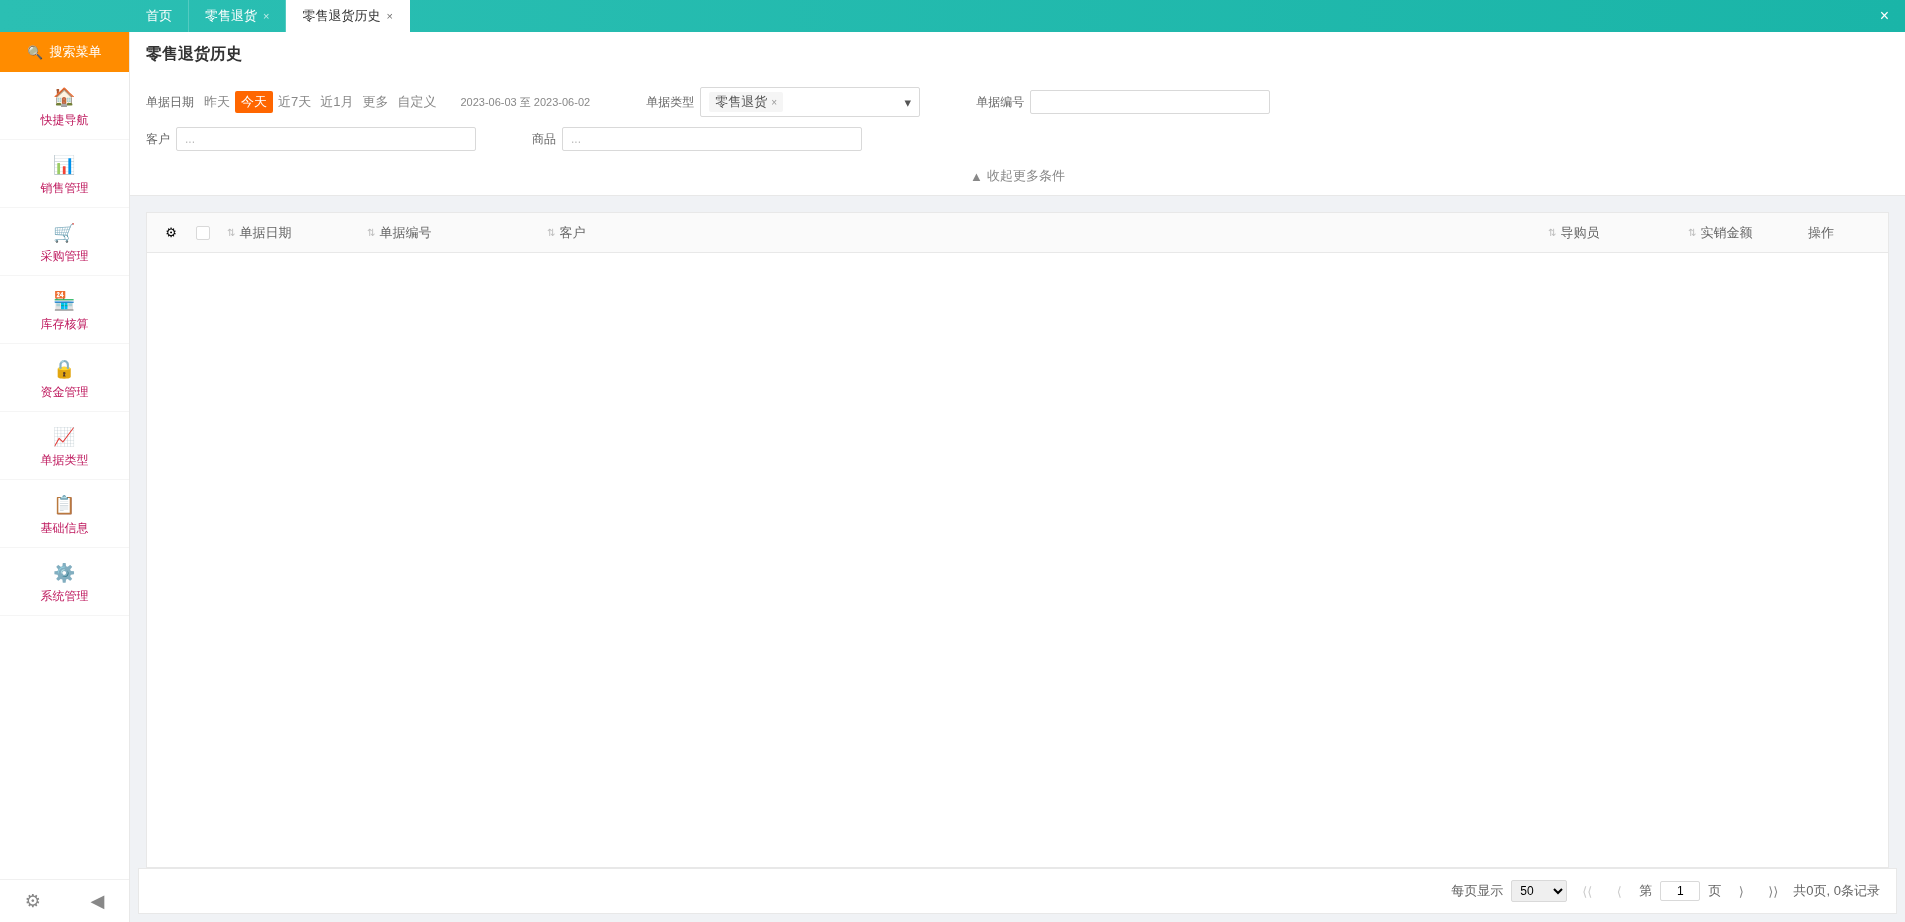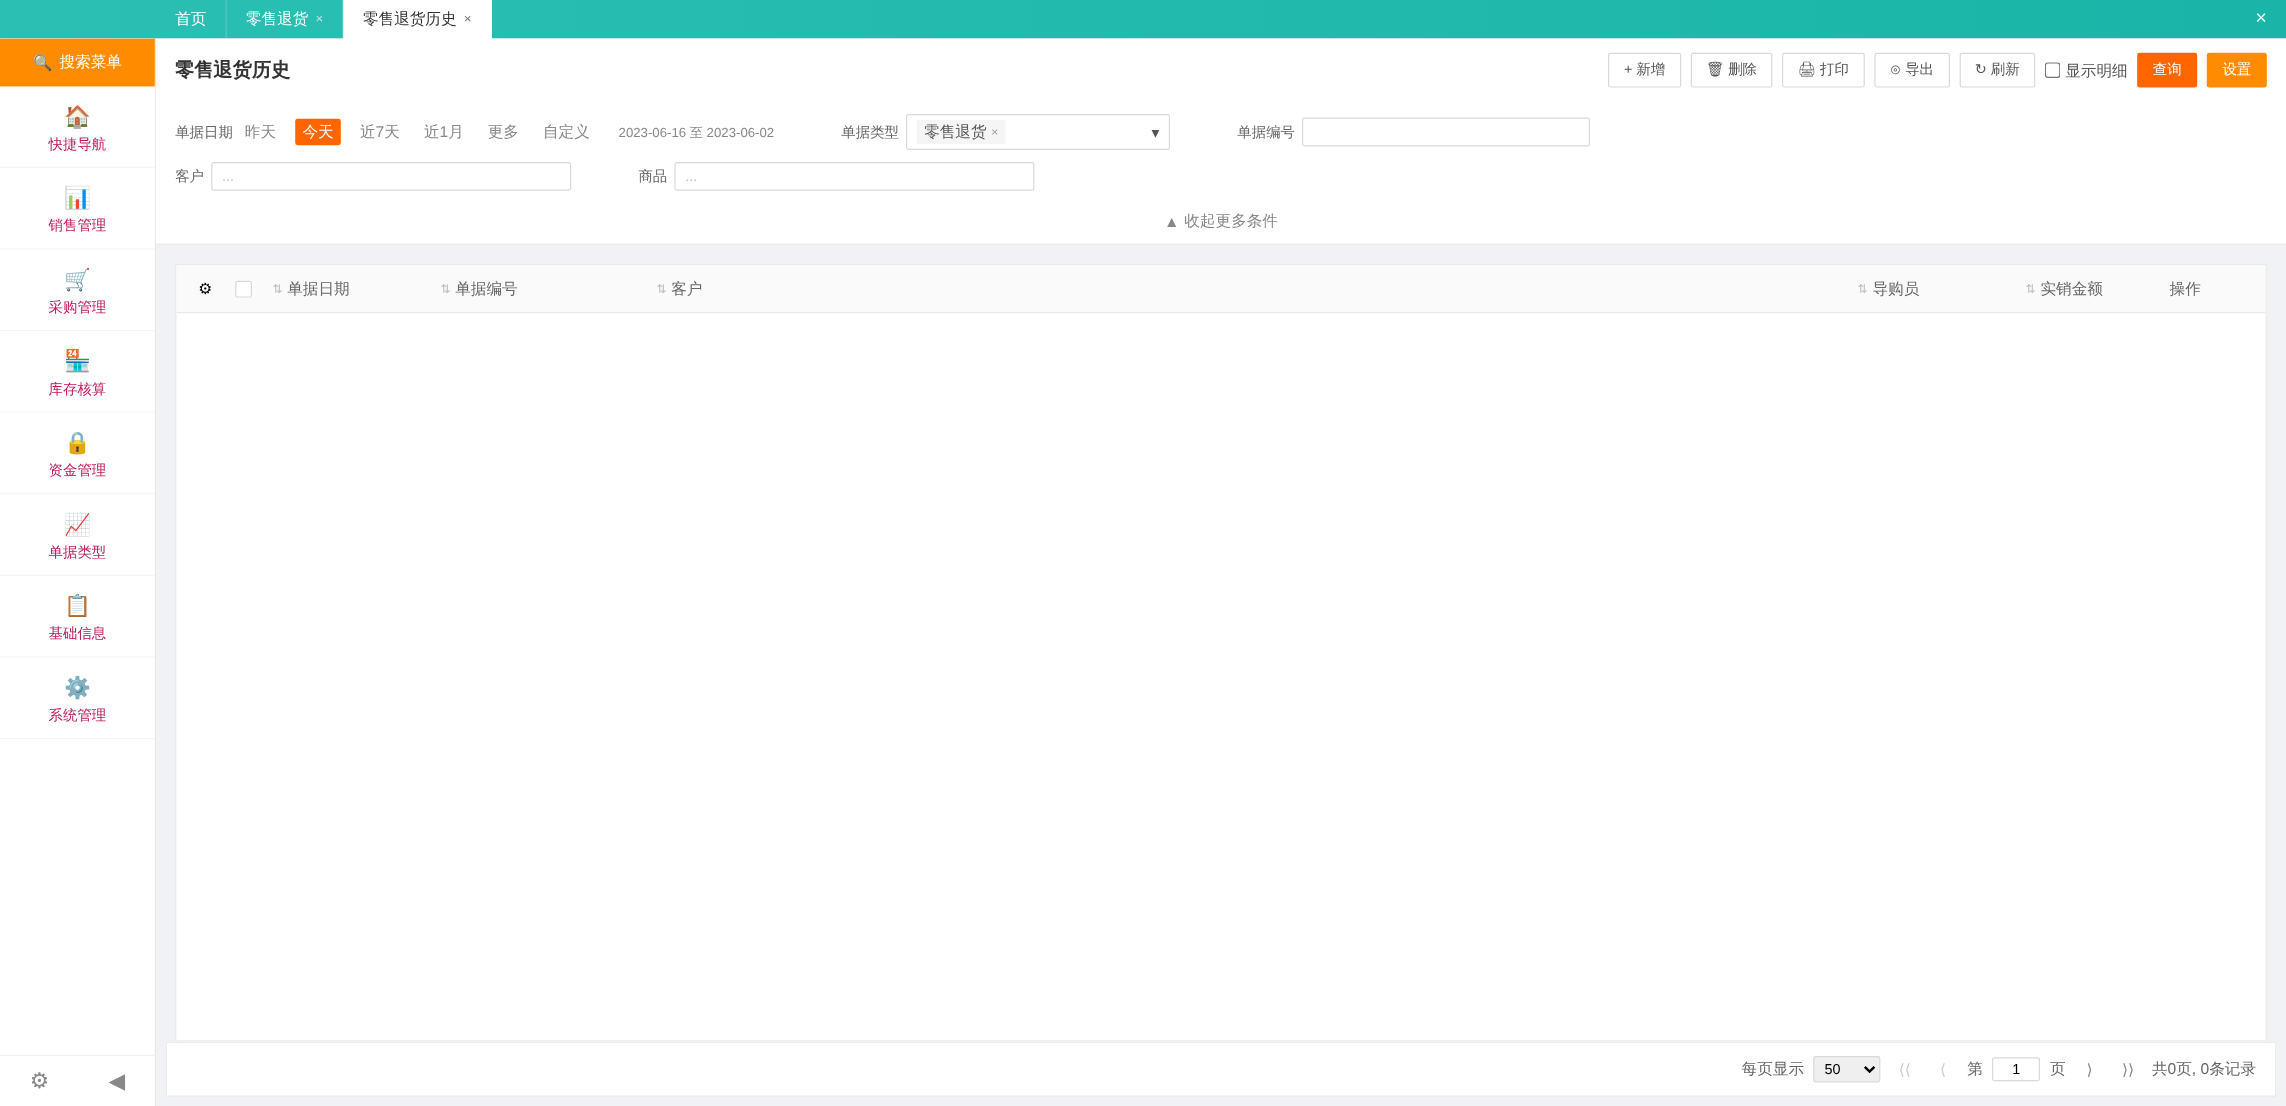--- a/index.html
+++ b/index.html
@@ -168,21 +168,21 @@
       gap: 6px;
     }
     .filter-label {
       color: #666;
       font-size: 12px;
       white-space: nowrap;
     }
     .filter-date-group {
       display: flex;
       align-items: center;
-      gap: 12px;
+      gap: 1px;
       font-size: 12px;
     }
     .date-option {
       color: #888;
       cursor: pointer;
       padding: 2px 4px;
     }
     .date-option.active {
       background: #ff6600;
       color: #fff;
@@ -429,50 +429,37 @@
       <span class="sidebar-bottom-icon">⚙</span>
       <span class="sidebar-bottom-icon">◀</span>
     </div>
   </div>
 
   <div class="content">
 
     <div class="page-header">
       <div class="page-title-row">
         <span class="page-title">零售退货历史</span>
-        <div class="toolbar">
-          <button class="btn">+ 新增</button>
-          <button class="btn">🗑 删除</button>
-          <button class="btn">🖨 打印</button>
-          <button class="btn">⊙ 导出</button>
-          <button class="btn">↻ 刷新</button>
-          <label class="show-detail-label">
-            <input type="checkbox" style="">
-            <span>显示明细</span>
-          </label>
-          <button class="btn btn-primary">查询</button>
-          <button class="btn btn-setting">设置</button>
-        </div>
       </div>
 
       <div class="filter-area">
         <div class="filter-row">
 
           <div class="filter-item">
             <span class="filter-label">单据日期</span>
             <div class="filter-date-group">
               <span class="date-option">昨天</span>
               <span class="date-option active">今天</span>
               <span class="date-option">近7天</span>
               <span class="date-option">近1月</span>
               <span class="date-option">更多</span>
               <span class="date-option">自定义</span>
             </div>
           </div>
-          <span class="date-range">2023-06-16 至 2023-06-02</span>
+          <span class="date-range">2023-06-03 至 2023-06-02</span>
 
           <div class="filter-item" style="margin-left: 40px;">
             <span class="filter-label">单据类型</span>
             <div class="filter-select" style="min-width: 220px;">
               <div class="filter-select-tag">
                 <span>零售退货</span>
                 <span class="tag-close">×</span>
               </div>
               <span>▾</span>
             </div>

